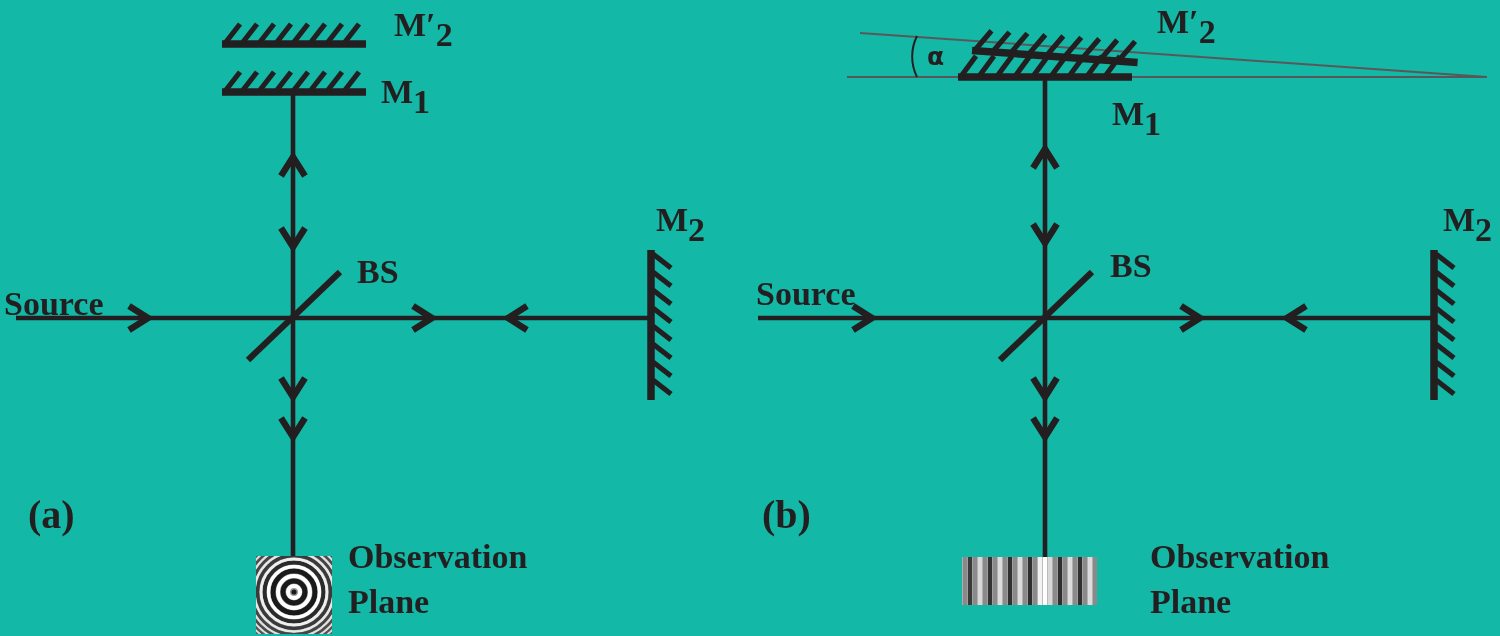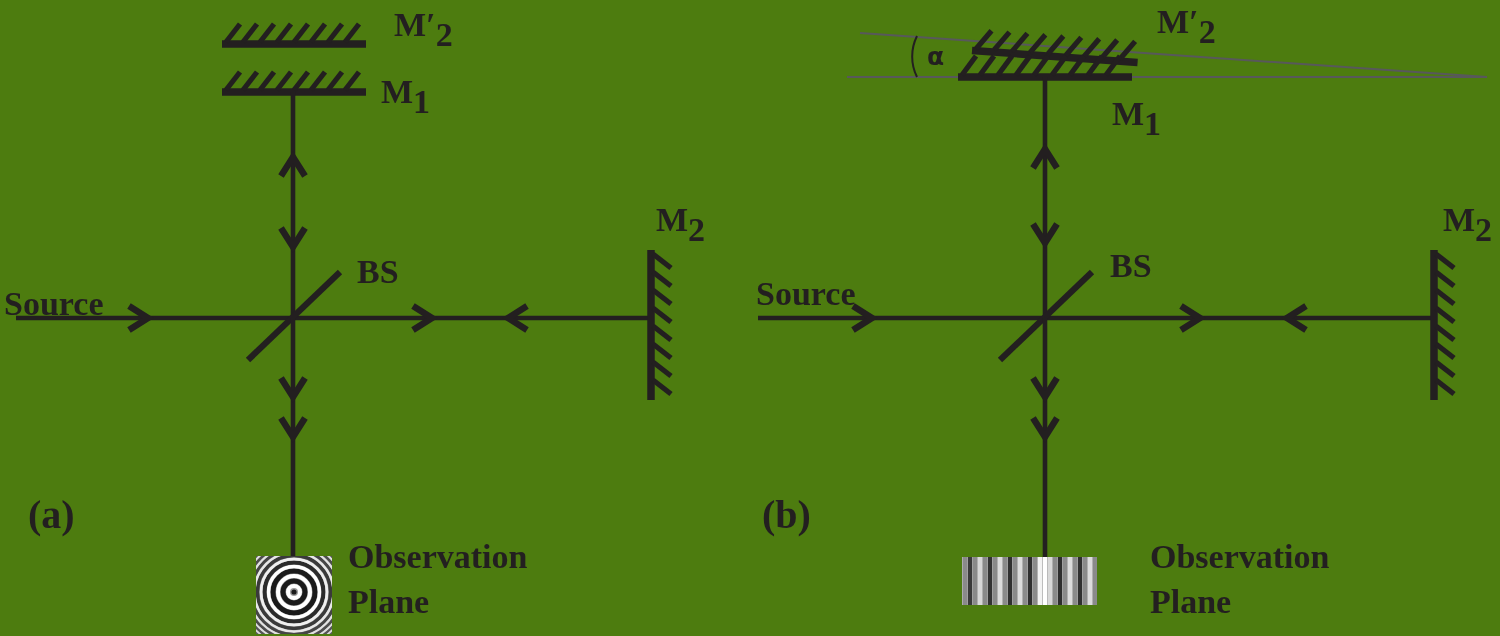--- a/index.html
+++ b/index.html
@@ -10,21 +10,21 @@
   body {
     width: 1500px;
     height: 636px;
     font-family: "Liberation Serif", "DejaVu Serif", serif;
     overflow: hidden;
   }
   #figure-root {
     position: relative;
     width: 1500px;
     height: 636px;
-    background: #4d7c0f;
+    background: #14b8a6;
   }
   svg.diagram {
     position: absolute;
     left: 0;
     top: 0;
     width: 1500px;
     height: 636px;
     display: block;
   }
   text.lbl {

